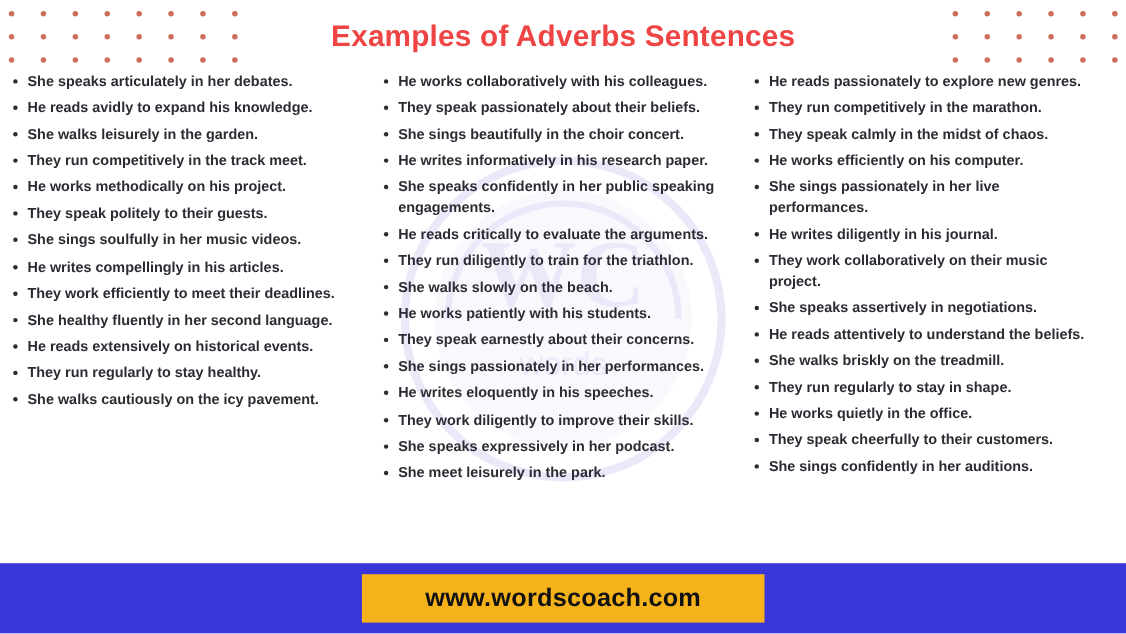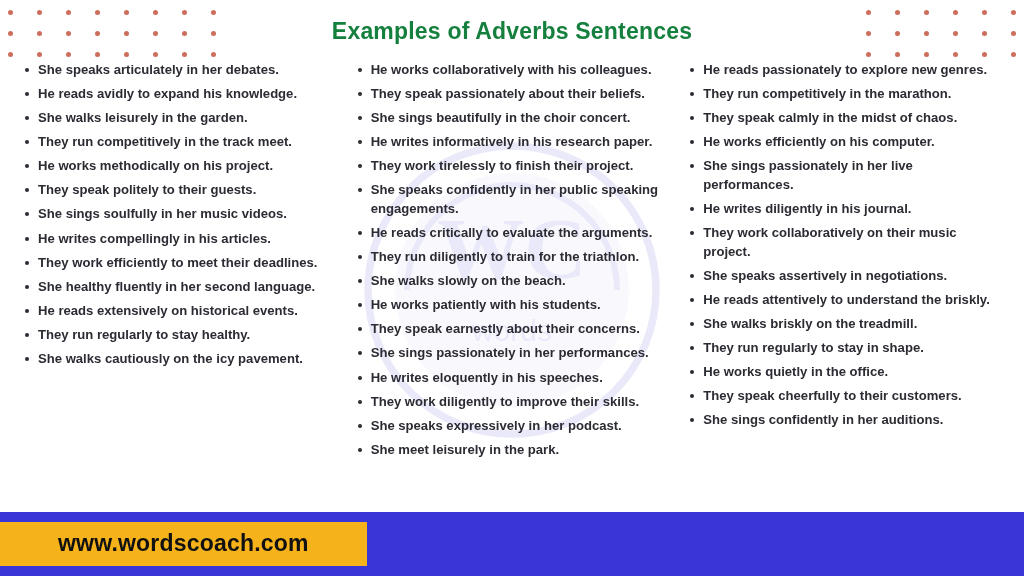--- a/index.html
+++ b/index.html
@@ -51,36 +51,36 @@
     z-index: 0;
     opacity: .10;
     pointer-events: none;
   }
 
   
   .title {
     position: relative;
     z-index: 2;
     text-align: center;
-    color: #15803d;
-    font-size: 23px;
+    color: #ef4444;
+    font-size: 27px;
     font-weight: bold;
     letter-spacing: .2px;
     padding-top: 18px;
     margin: 0;
   }
 
   
   .columns {
     position: relative;
     z-index: 2;
     display: grid;
     grid-template-columns: 1fr 1fr 1fr;
     column-gap: 18px;
-    padding: 16px 22px 0 22px;
+    padding: 16px 22px 0 9px;
   }
   ul.col {
     list-style: none;
     margin: 0;
     padding: 0;
   }
   ul.col li {
     position: relative;
     color: #2b2b33;
     font-size: 13.1px;
@@ -101,21 +101,21 @@
 
   
   .footer {
     position: absolute;
     left: 0; right: 0; bottom: 0;
     height: 64px;
     background: #3a35d6;
     z-index: 3;
     display: flex;
     align-items: center;
-    justify-content: flex-start;
+    justify-content: center;
   }
   .footer-pill {
     background: #f6b21b;
     color: #111;
     font-size: 23px;
     font-weight: bold;
     padding: 9px 58px;
     letter-spacing: .2px;
     line-height: 1.1;
   }
@@ -196,21 +196,20 @@
     <li>He reads extensively on historical events.</li>
     <li>They run regularly to stay healthy.</li>
     <li>She walks cautiously on the icy pavement.</li>
   </ul>
 
   <ul class="col">
     <li>He works collaboratively with his colleagues.</li>
     <li>They speak passionately about their beliefs.</li>
     <li>She sings beautifully in the choir concert.</li>
     <li>He writes informatively in his research paper.</li>
-    <li>They work tirelessly to finish their project.</li>
     <li>She speaks confidently in her public speaking engagements.</li>
     <li>He reads critically to evaluate the arguments.</li>
     <li>They run diligently to train for the triathlon.</li>
     <li>She walks slowly on the beach.</li>
     <li>He works patiently with his students.</li>
     <li>They speak earnestly about their concerns.</li>
     <li>She sings passionately in her performances.</li>
     <li>He writes eloquently in his speeches.</li>
     <li>They work diligently to improve their skills.</li>
     <li>She speaks expressively in her podcast.</li>
@@ -219,21 +218,21 @@
 
   <ul class="col">
     <li>He reads passionately to explore new genres.</li>
     <li>They run competitively in the marathon.</li>
     <li>They speak calmly in the midst of chaos.</li>
     <li>He works efficiently on his computer.</li>
     <li>She sings passionately in her live performances.</li>
     <li>He writes diligently in his journal.</li>
     <li>They work collaboratively on their music project.</li>
     <li>She speaks assertively in negotiations.</li>
-    <li>He reads attentively to understand the briskly.</li>
+    <li>He reads attentively to understand the beliefs.</li>
     <li>She walks briskly on the treadmill.</li>
     <li>They run regularly to stay in shape.</li>
     <li>He works quietly in the office.</li>
     <li>They speak cheerfully to their customers.</li>
     <li>She sings confidently in her auditions.</li>
   </ul>
 </div>
 
 <div class="footer">
   <div class="footer-pill">www.wordscoach.com</div>

